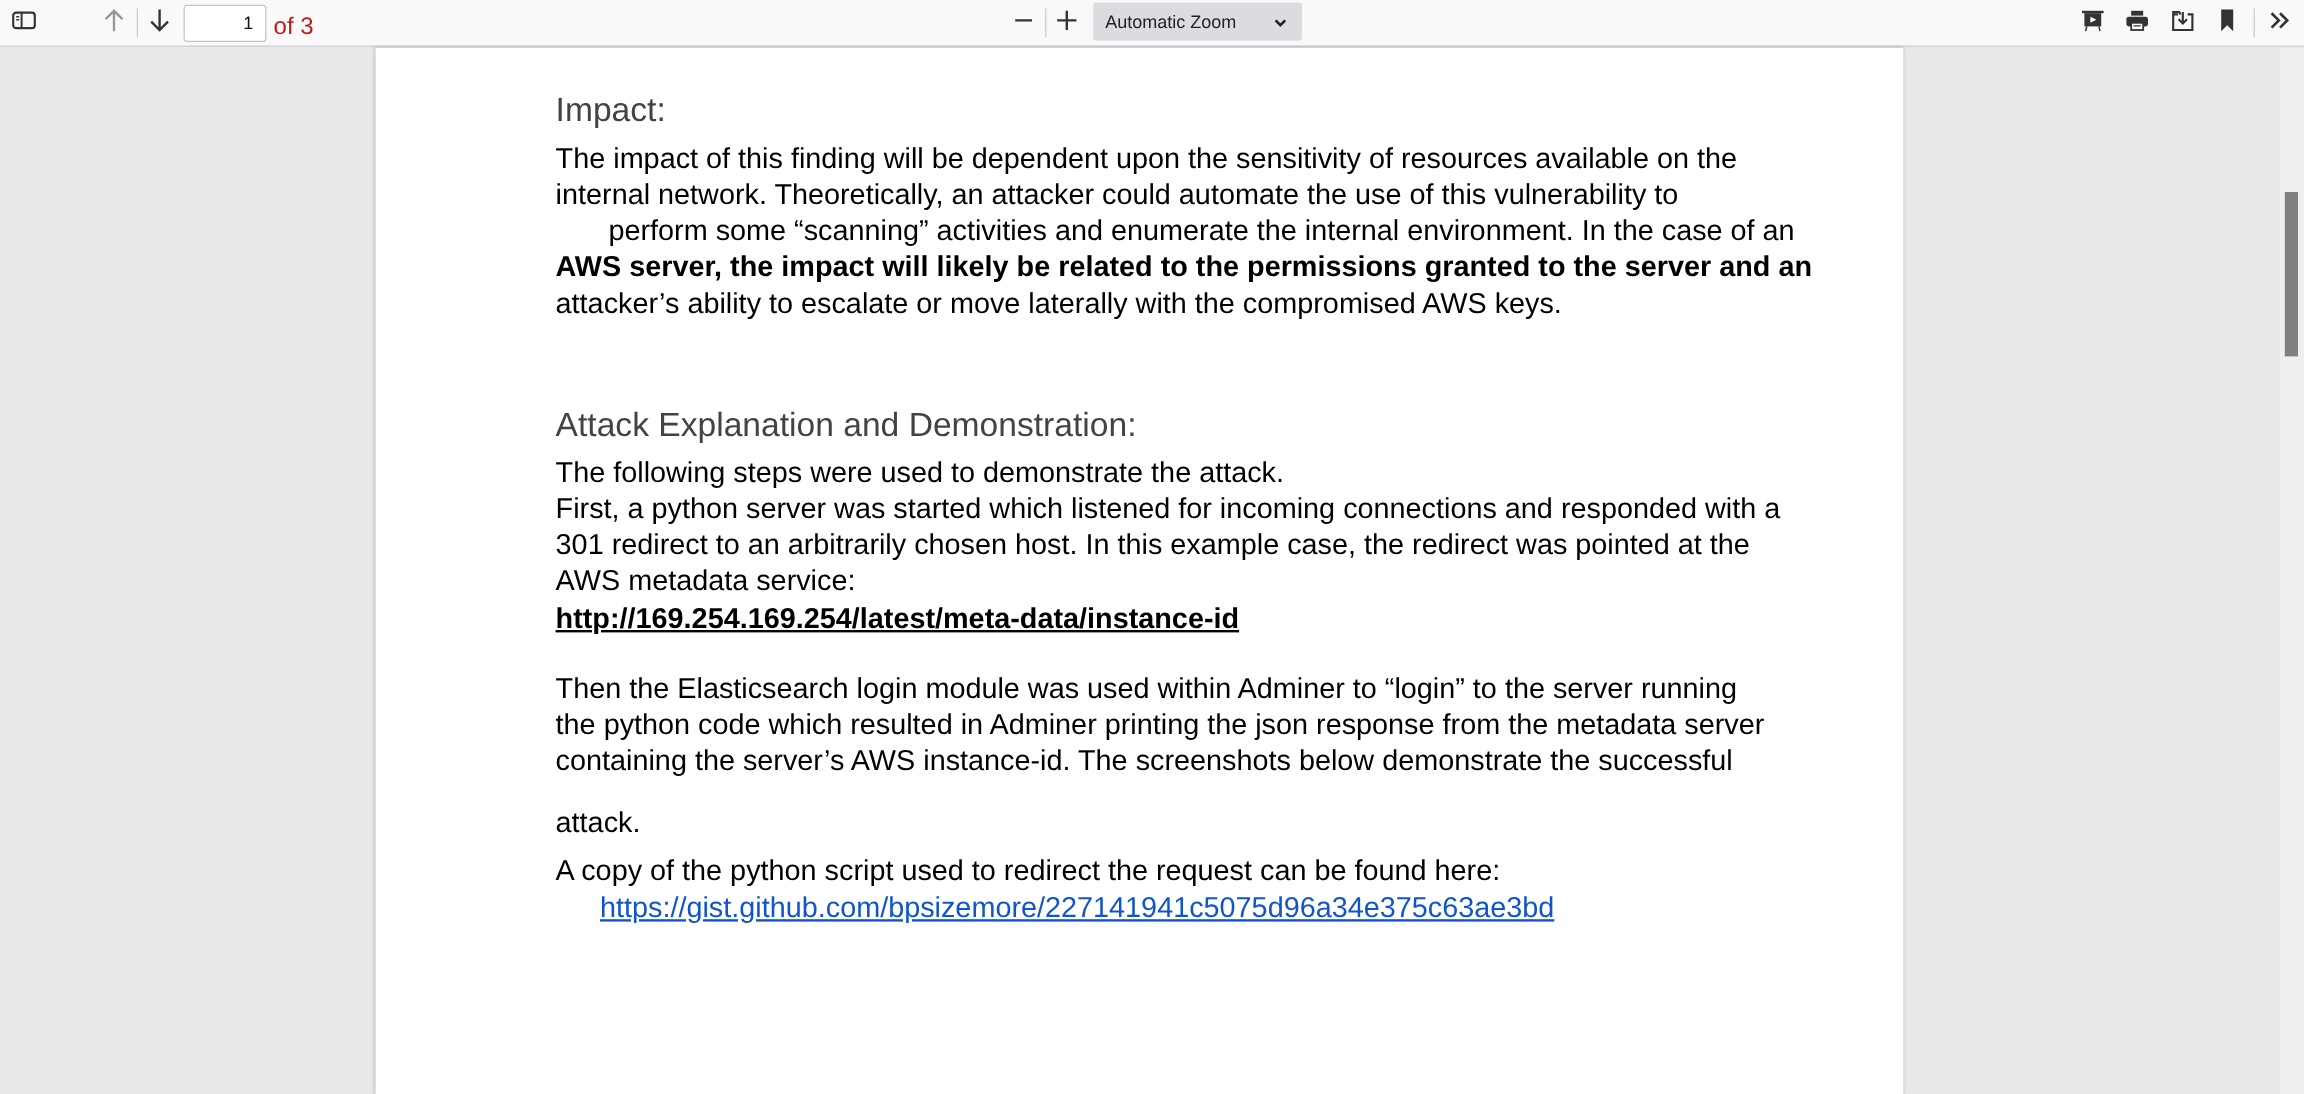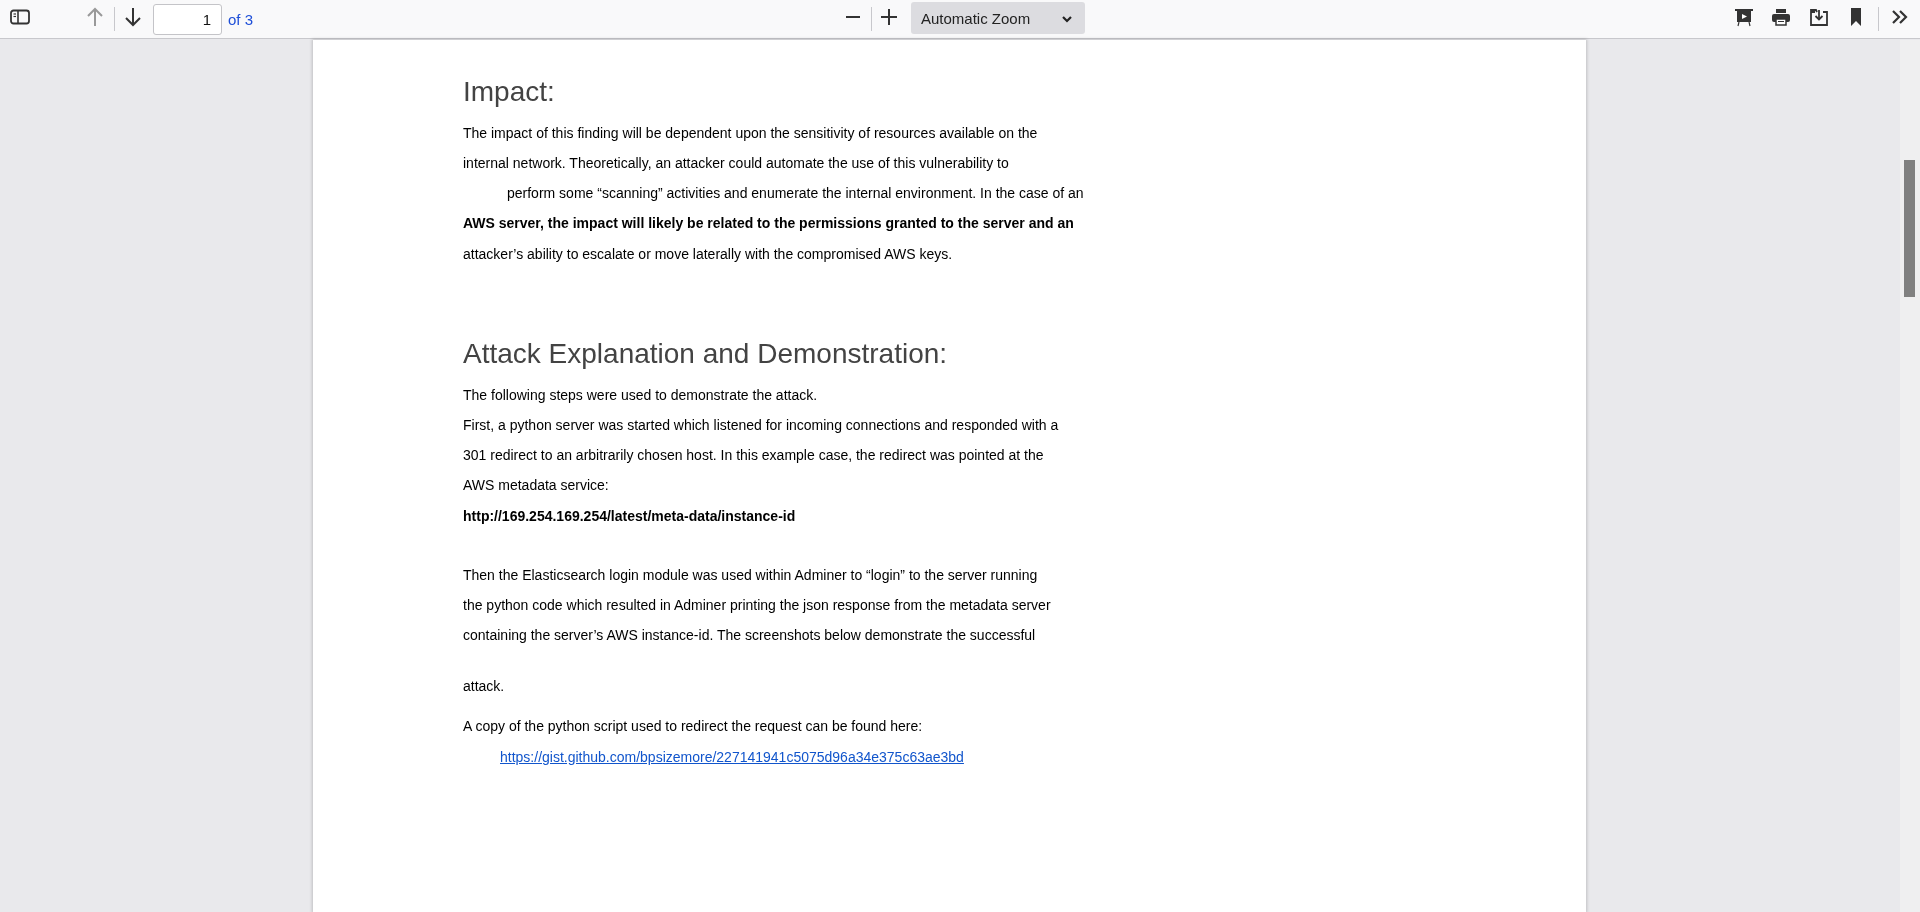--- a/index.html
+++ b/index.html
@@ -1,29 +1,29 @@
 <!DOCTYPE html>
 <html><head>
   <meta charset="utf-8">
   <style>
     * { box-sizing: border-box; margin: 0; padding: 0; }
     html, body { width: 1920px; height: 912px; overflow: hidden; background: #e9e9ec; font-family: "Liberation Sans", sans-serif; }
     .toolbar { position: absolute; left: 0; top: 0; width: 1920px; height: 39px; background: #f9f9fa; border-bottom: 1px solid #c8c8cc; }
     .tb-btn { position: absolute; top: 6px; height: 26px; display: flex; align-items: center; justify-content: center; color: #333; cursor: pointer; }
     .tb-sep { position: absolute; top: 7px; width: 1px; height: 24px; background: #c8c8cc; }
     .page-input { position: absolute; left: 153px; top: 4px; width: 69px; height: 31px; border: 1px solid #c4c4c8; border-radius: 3px; background: #fff; font-family: "Liberation Sans", sans-serif; font-size: 15px; text-align: right; padding-right: 10px; color: #111; }
-    .page-count { position: absolute; left: 228px; top: 11px; font-size: 15px; color: #1d4ed8; }
+    .page-count { position: absolute; left: 228px; top: 11px; font-size: 20px; color: #b91c1c; }
     .zoom-select { position: absolute; left: 911px; top: 2px; width: 174px; height: 32px; background: #dcdce0; border-radius: 3px; display: flex; align-items: center; padding-left: 10px; font-size: 15px; color: #222; }
     .zoom-select .chev { position: absolute; right: 12px; top: 8px; }
     .viewer { position: absolute; left: 0; top: 40px; width: 1920px; height: 872px; background: #e9e9ec; }
     .page { position: absolute; left: 313px; top: 0; width: 1273px; height: 872px; background: #fff; box-shadow: 0 0 3px 1px rgba(0,0,0,0.18); text-align: center; }
     .content { position: absolute; left: 150px; top: 0; width: 1000px; color: #000; }
     .h { position: absolute; left: 0; font-size: 28px; color: #434343; white-space: nowrap; }
-    .p { position: absolute; left: 0; font-size: 14px; line-height: 30.3px; white-space: nowrap; color: #000; }
-    .bold { font-weight: bold; }
+    .p { position: absolute; left: 0; font-size: 24px; line-height: 30.3px; white-space: nowrap; color: #000; }
+    .bold { font-weight: bold; text-decoration: underline; }
     .link { color: #1155cc; text-decoration: underline; cursor: pointer; }
     .scroll-track { position: absolute; left: 1900px; top: 40px; width: 20px; height: 872px; background: #efeff0; }
     .scroll-thumb { position: absolute; left: 1904px; top: 160px; width: 11px; height: 137px; background: #808080; }
   </style>
 </head>
 <body>
 
 <div class="toolbar">
   <div class="tb-btn" style="left:8px;width:24px;">
     <span>

